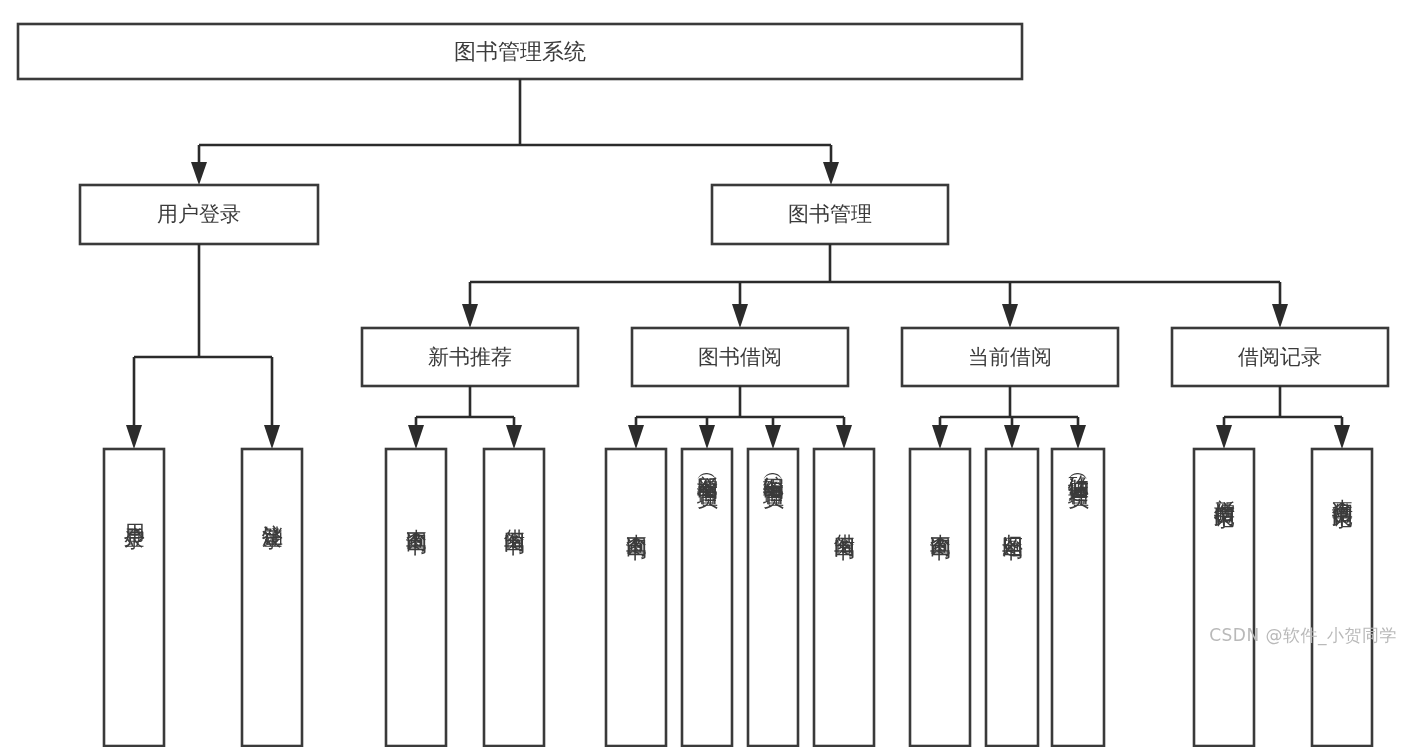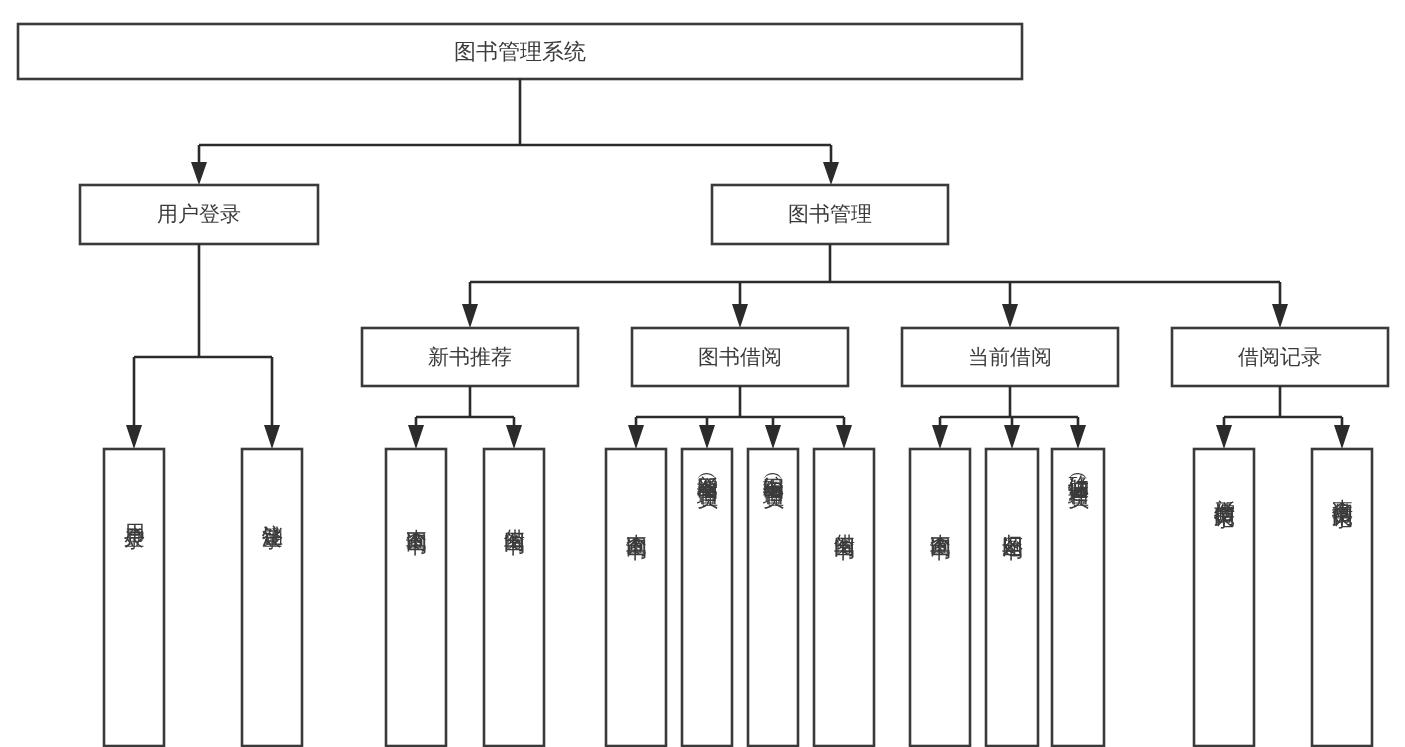--- a/index.html
+++ b/index.html
@@ -245,14 +245,15 @@
   <div class="vlabel-wrap" style="left:1052px; top:446px; width:52px; height:288px;">
     <span class="vlabel-text">确认归还（管理员）</span>
   </div>
   <div class="vlabel-wrap" style="left:1194px; top:470px; width:60px; height:264px;">
     <span class="vlabel-text">新增借阅记录</span>
   </div>
   <div class="vlabel-wrap" style="left:1312px; top:470px; width:60px; height:264px;">
     <span class="vlabel-text">查询借阅记录</span>
   </div>
 
+  <div id="watermark">CSDN @软件_小贺同学</div>
 
 </div>
 
 </body></html>

